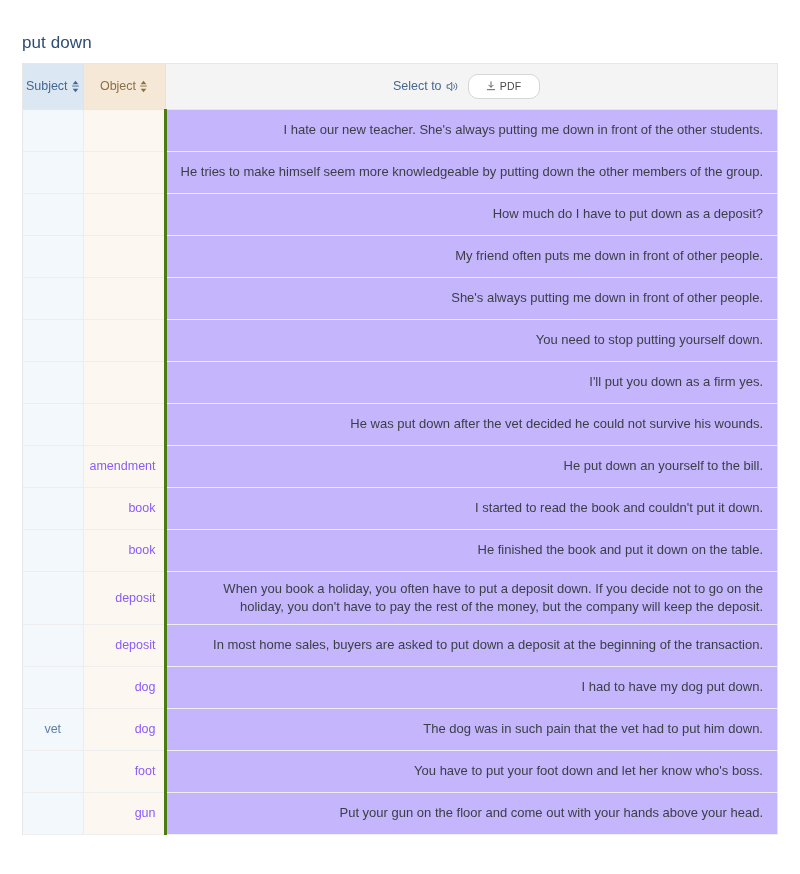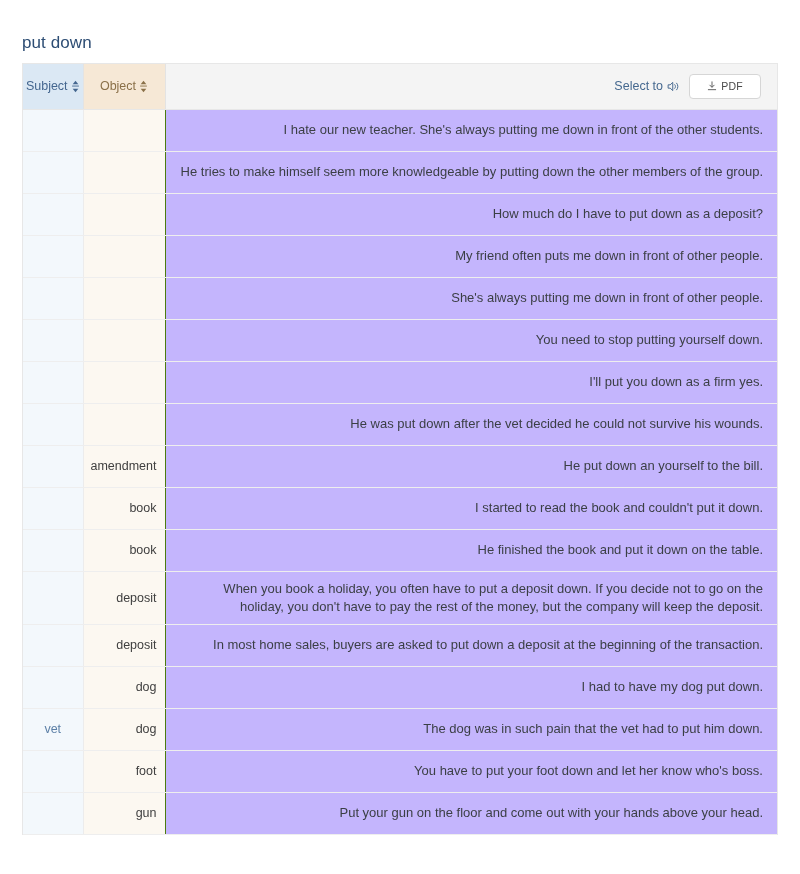--- a/index.html
+++ b/index.html
@@ -81,21 +81,21 @@
   th.th-object {
     background: #f6e8d6;
     color: #8a7048;
     text-align: center;
     font-size: 12.5px;
     border-right: 1px solid #e3e3e3;
   }
 
   th.th-tools {
     background: #f4f4f4;
-    text-align: right;
+    text-align: center;
     padding-right: 16px;
     padding-left: 6px;
   }
 
   .th-inner {
     display: inline-flex;
     align-items: center;
     gap: 3px;
     white-space: nowrap;
   }
@@ -133,21 +133,21 @@
   .pdf-btn {
     display: inline-flex;
     align-items: center;
     justify-content: center;
     gap: 4px;
     min-width: 72px;
     height: 25px;
     padding: 0 12px;
     background: #ffffff;
     border: 1px solid #d6d6d6;
-    border-radius: 4px;
+    border-radius: 10px;
     color: #4a4a4a;
     font-size: 10.5px;
     letter-spacing: 0.2px;
     cursor: pointer;
     box-sizing: border-box;
   }
   .download-icon { display: inline-block; width: 10px; height: 10px; }
   .download-icon svg { display: block; }
 
   
@@ -165,24 +165,24 @@
     background: #f3f8fc;
     color: #5b7fa6;
     text-align: center;
     font-size: 12.5px;
     border-right: 1px solid #ececec;
     padding: 6px 6px;
   }
 
   td.td-object {
     background: #fcf8f1;
-    color: #404040;
+    color: #8b5cf6;
     text-align: right;
     font-size: 12.5px;
-    border-right: 1px solid #4d7c0f;
+    border-right: 3px solid #4d7c0f;
     padding: 6px 8px 6px 6px;
   }
 
   td.td-sentence {
     background: #c4b5fd;
     color: #3b3f45;
     text-align: right;
     font-size: 13px;
     line-height: 18px;
     padding: 8px 14px 8px 12px;

